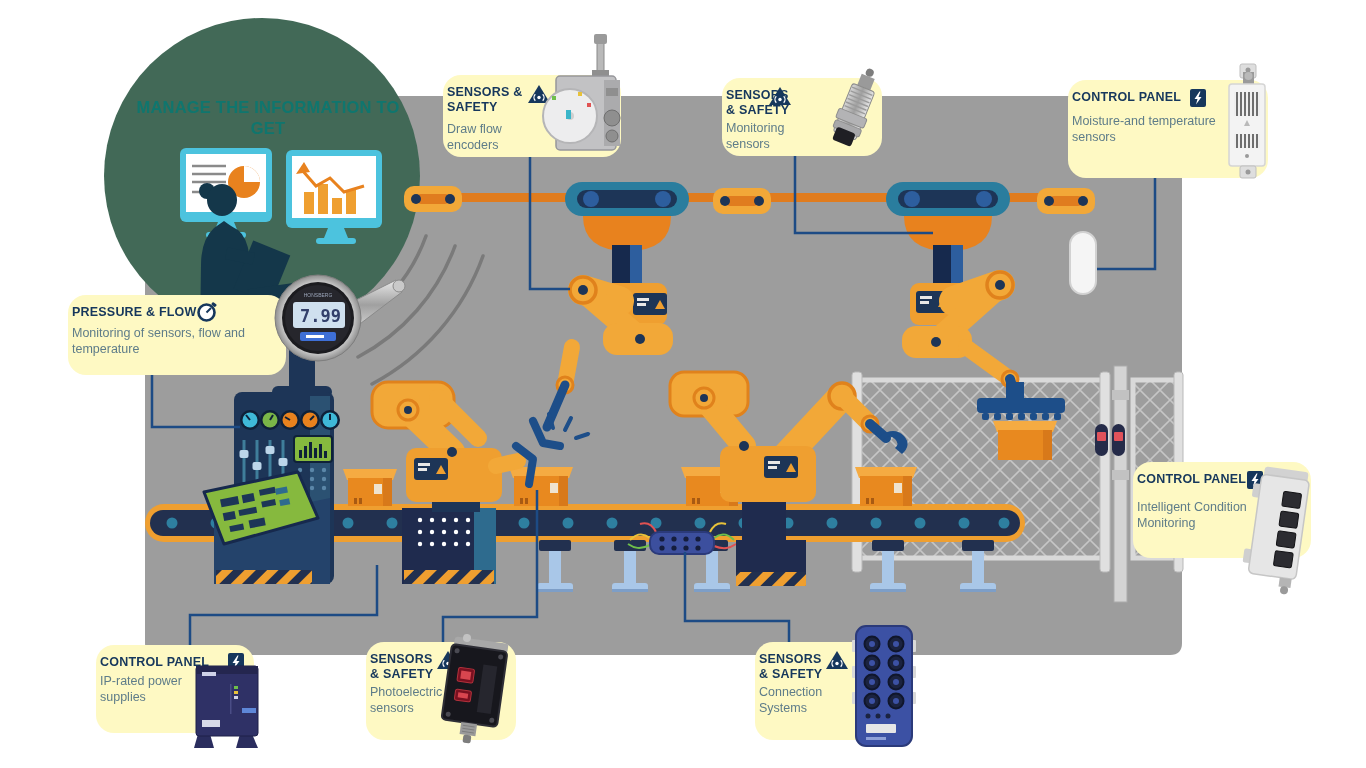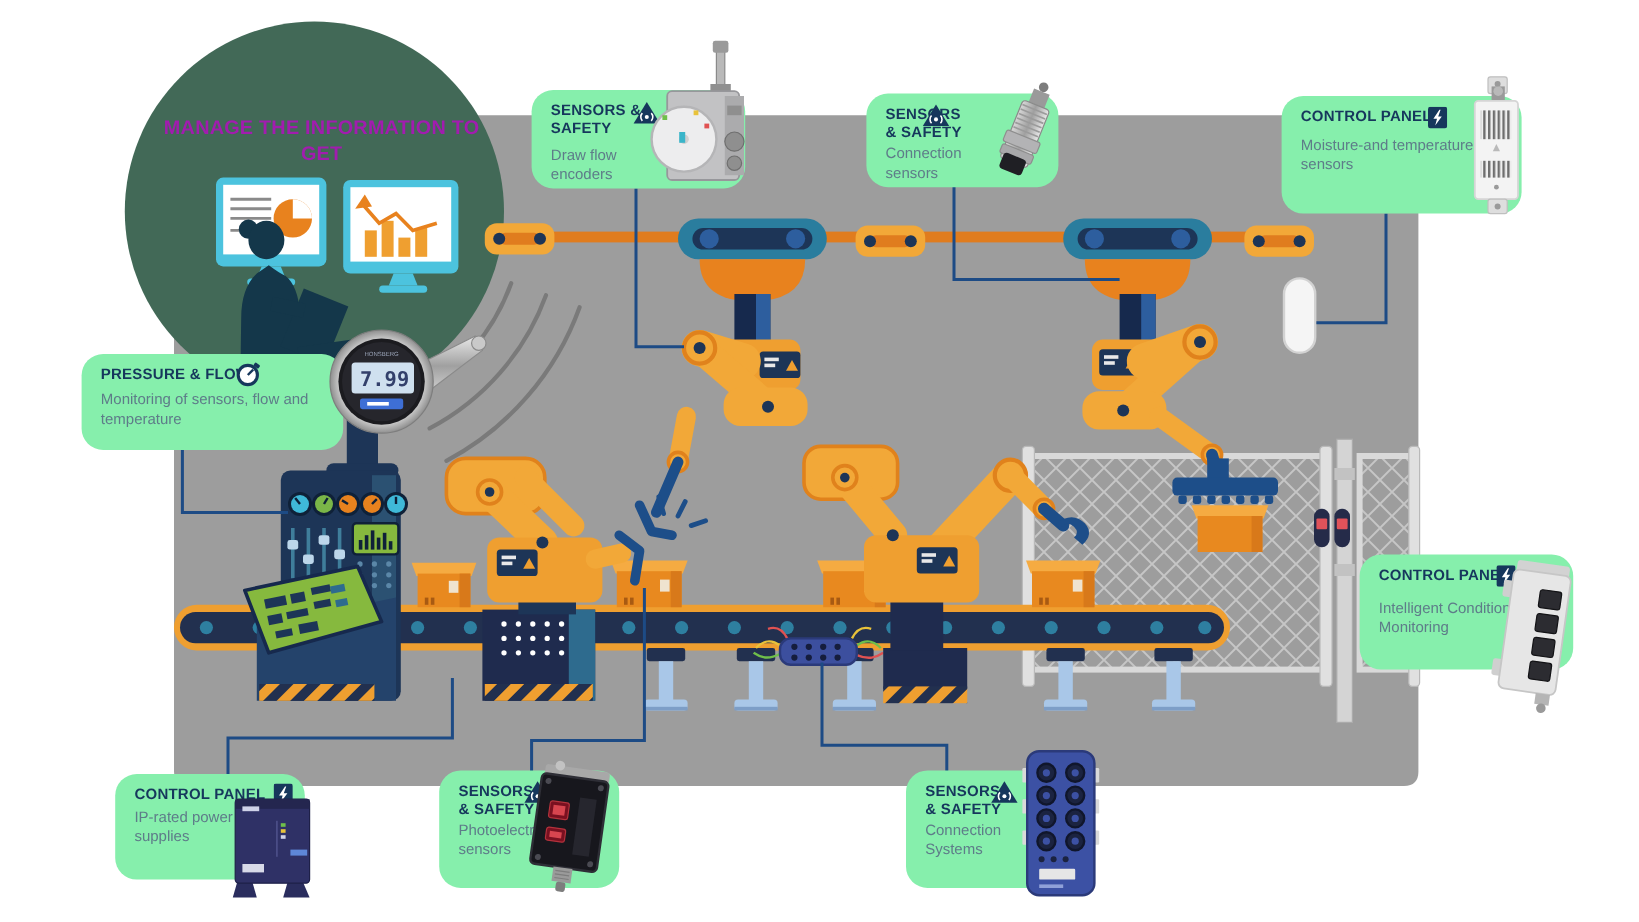--- a/index.html
+++ b/index.html
@@ -1,23 +1,23 @@
 <!DOCTYPE html>
 <html><head>
 <meta charset="utf-8">
 <style>
   html,body{margin:0;padding:0;background:#fff;}
   .stage{position:relative;width:1366px;height:768px;background:#ffffff;overflow:hidden;
          font-family:"Liberation Sans",sans-serif;}
   svg.scene{position:absolute;left:0;top:0;z-index:1;}
-  .headline{position:absolute;left:118px;top:97px;width:300px;z-index:4;color:#a21caf;
+  .headline{position:absolute;left:118px;top:97px;width:300px;z-index:4;color:#0f766e;
             font-weight:bold;font-size:16.5px;line-height:1.3;text-align:center;letter-spacing:.2px;}
   .headline span{display:block;}
-  .callout{position:absolute;background:#86efac;border-radius:18px;box-sizing:border-box;
-           padding:10px 12px 8px 16px;z-index:5;}
+  .callout{position:absolute;background:#fef9c3;border-radius:18px;box-sizing:border-box;
+           padding:10px 12px 8px 4px;z-index:5;}
   .c-title{font-size:12.5px;font-weight:bold;color:#16375c;line-height:1.2;letter-spacing:.2px;}
   .c-title span{display:block;}
   .c-desc{font-size:12.5px;color:#5e7c89;line-height:1.3;margin-top:6px;}
   .c-icon{position:absolute;}
   svg.devices{position:absolute;left:0;top:0;z-index:6;pointer-events:none;}
 </style>
 </head>
 <body>
 
 <div class="stage">
@@ -477,21 +477,21 @@
 <div class="callout" style="left:722px;top:78px;width:160px;height:78px">
   <div class="c-title">
     <span>SENSORS</span>
         <span>&amp; SAFETY</span>
   </div>
   <svg class="c-icon" style="left:46px;top:8px" width="24" height="20" viewBox="0 0 24 20">
     <polygon points="12,1 23,19 1,19" fill="#16375c"></polygon>
         <circle cx="12" cy="13.5" r="1.7" fill="#fff"></circle>
     <path d="M8.3,10.3 A4.6,4.6 0 0 0 8.3,16.7 M15.7,10.3 A4.6,4.6 0 0 1 15.7,16.7" stroke="#fff" stroke-width="1.3" fill="none"></path>
   </svg>
-  <div class="c-desc" style="width:75px;margin-top:2px">Connection sensors</div>
+  <div class="c-desc" style="width:75px;margin-top:2px">Monitoring sensors</div>
 </div>
 
 <div class="callout" style="left:1068px;top:80px;width:200px;height:98px">
   <div class="c-title">
     <span>CONTROL PANEL</span>
         <span></span>
   </div>
   <svg class="c-icon" style="left:122px;top:9px" width="16" height="18" viewBox="0 0 16 18">
     <rect width="16" height="18" rx="2" fill="#16375c"></rect>
         <polygon points="9.5,2.5 4.5,10 7.5,10 6,15.5 11.5,8 8.5,8 10.5,2.5" fill="#fff"></polygon>

